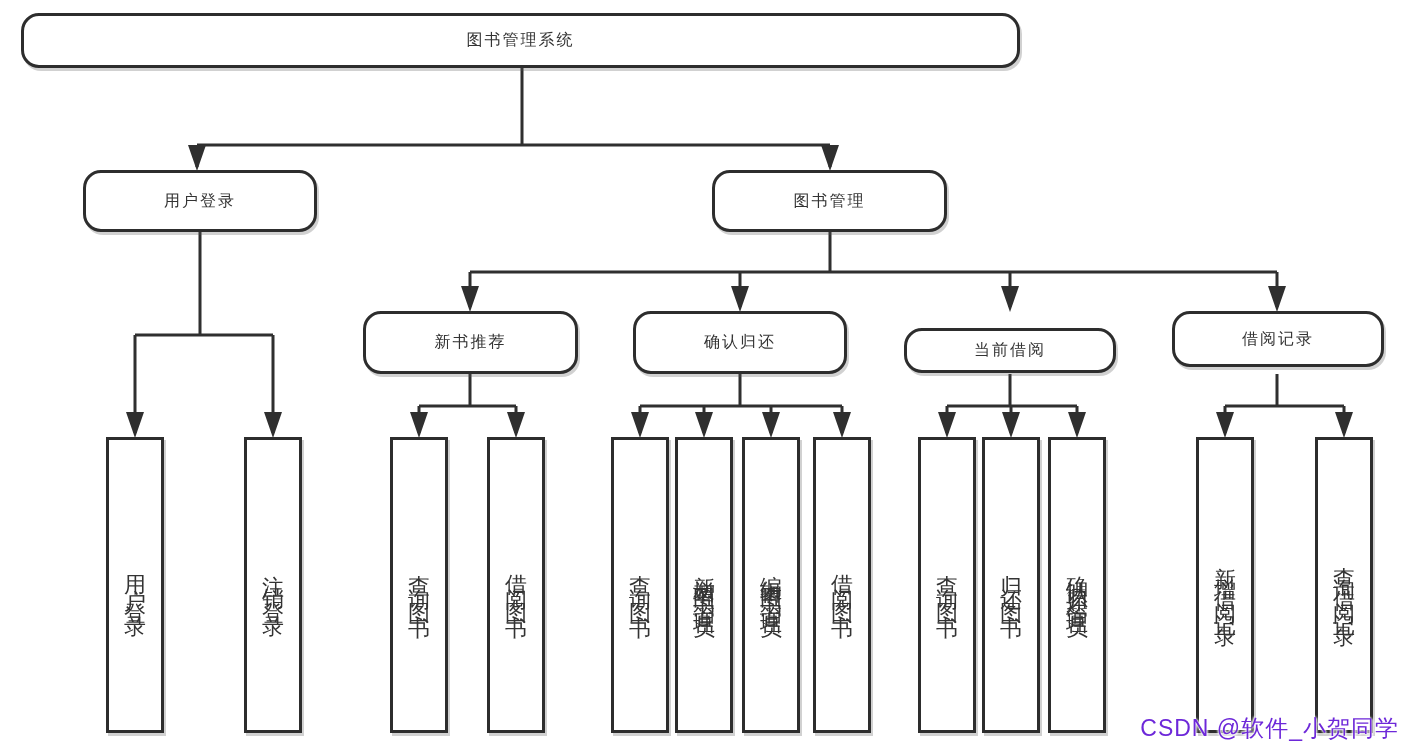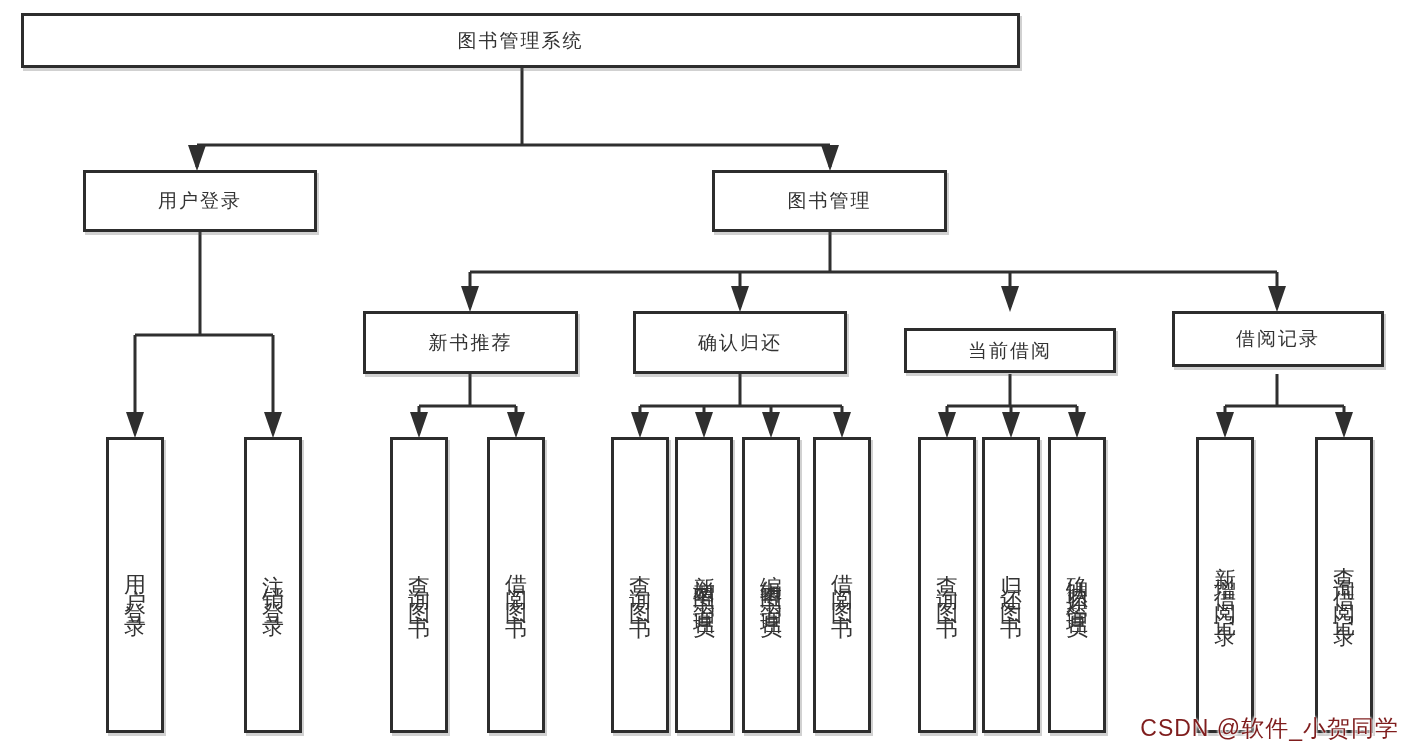--- a/index.html
+++ b/index.html
@@ -21,21 +21,21 @@
     position: absolute;
     box-sizing: border-box;
     background: #ffffff;
     border: 3px solid #2d2d2d;
     box-shadow: 2px 3px 0 rgba(90,90,90,0.28);
     display: flex;
     align-items: center;
     justify-content: center;
     z-index: 1;
   }
-  .h-node { font-size: 19px; letter-spacing: 2px; white-space: nowrap; }
+  .h-node { font-size: 16px; letter-spacing: 2px; white-space: nowrap; border-radius: 18px; }
   .root-node { left: 21px; top: 13px; width: 999px; height: 55px; }
   .l2-user   { left: 83px;  top: 170px; width: 234px; height: 62px; }
   .l2-book   { left: 712px; top: 170px; width: 235px; height: 62px; justify-content: center; }
   .l3-a { left: 363px;  top: 311px; width: 215px; height: 63px; text-align: center; }
   .l3-b { left: 633px;  top: 311px; width: 214px; height: 63px; }
   .l3-c { left: 904px;  top: 328px; width: 212px; height: 45px; }
   .l3-d { left: 1172px; top: 311px; width: 212px; height: 56px; }
   .leaf { top: 437px; width: 58px; height: 296px; }
   .leaf .vtext {
     writing-mode: vertical-rl;
@@ -47,21 +47,21 @@
   .len4 .vtext { letter-spacing: 14px; }
   .len6 .vtext { letter-spacing: 12px; }
   .len9 .vtext { letter-spacing: 6px; }
   .watermark {
     position: absolute;
     right: 6px;
     bottom: 3px;
     z-index: 5;
     font-size: 23px;
     letter-spacing: 1px;
-    color: #7f1d1d;
+    color: #6d28d9;
     text-shadow: 1px 1px 2px #ffffff, -1px -1px 2px #ffffff, 0 0 3px #ffffff;
     white-space: nowrap;
   }
 </style>
 </head>
 <body>
 
 <div class="canvas">
 
   <svg class="connectors" width="1405" height="747" viewBox="0 0 1405 747">

